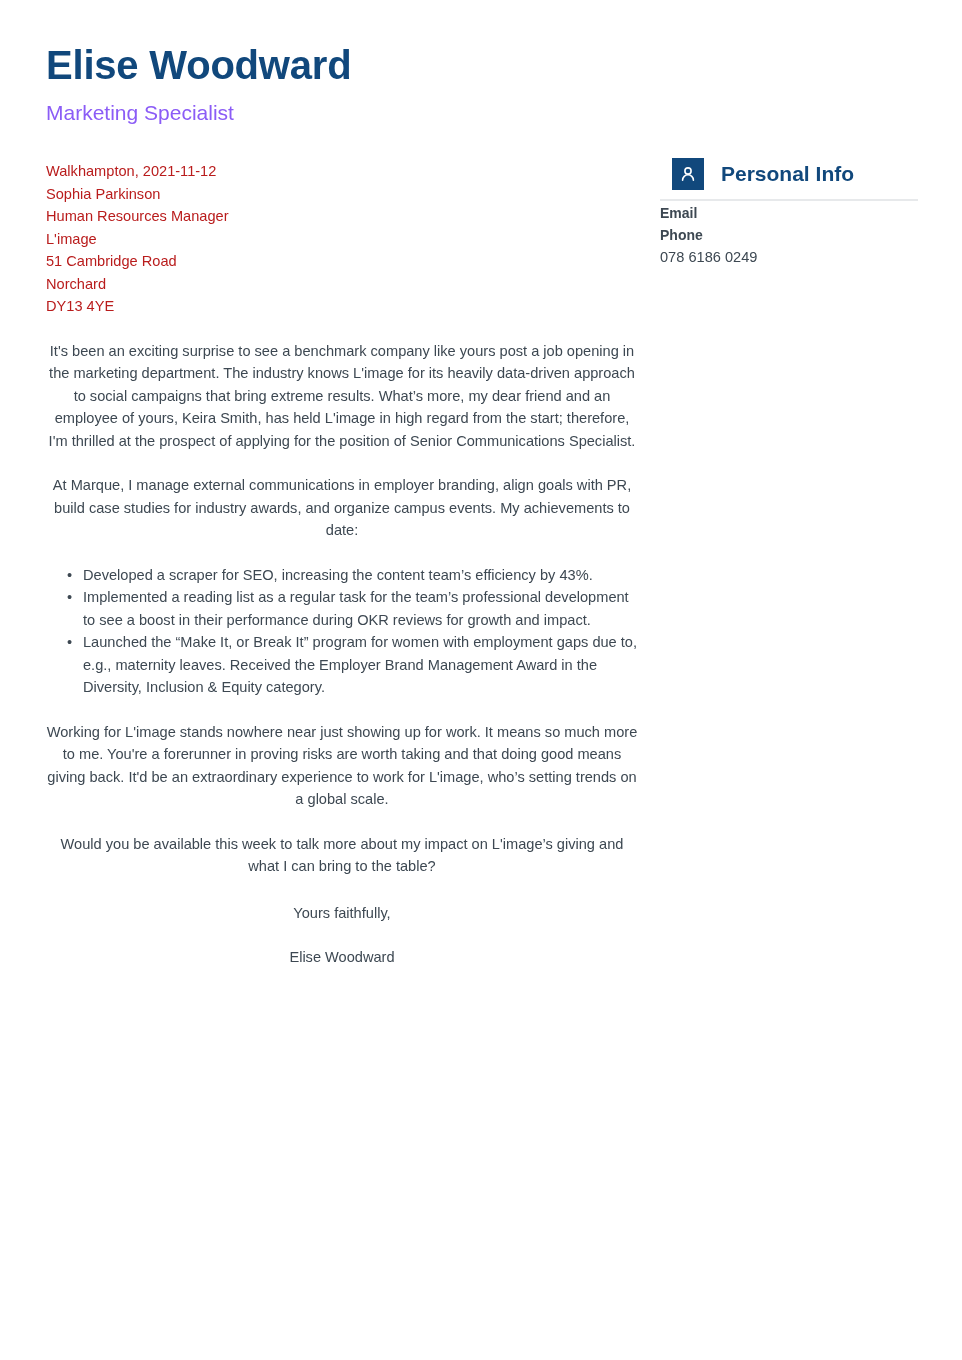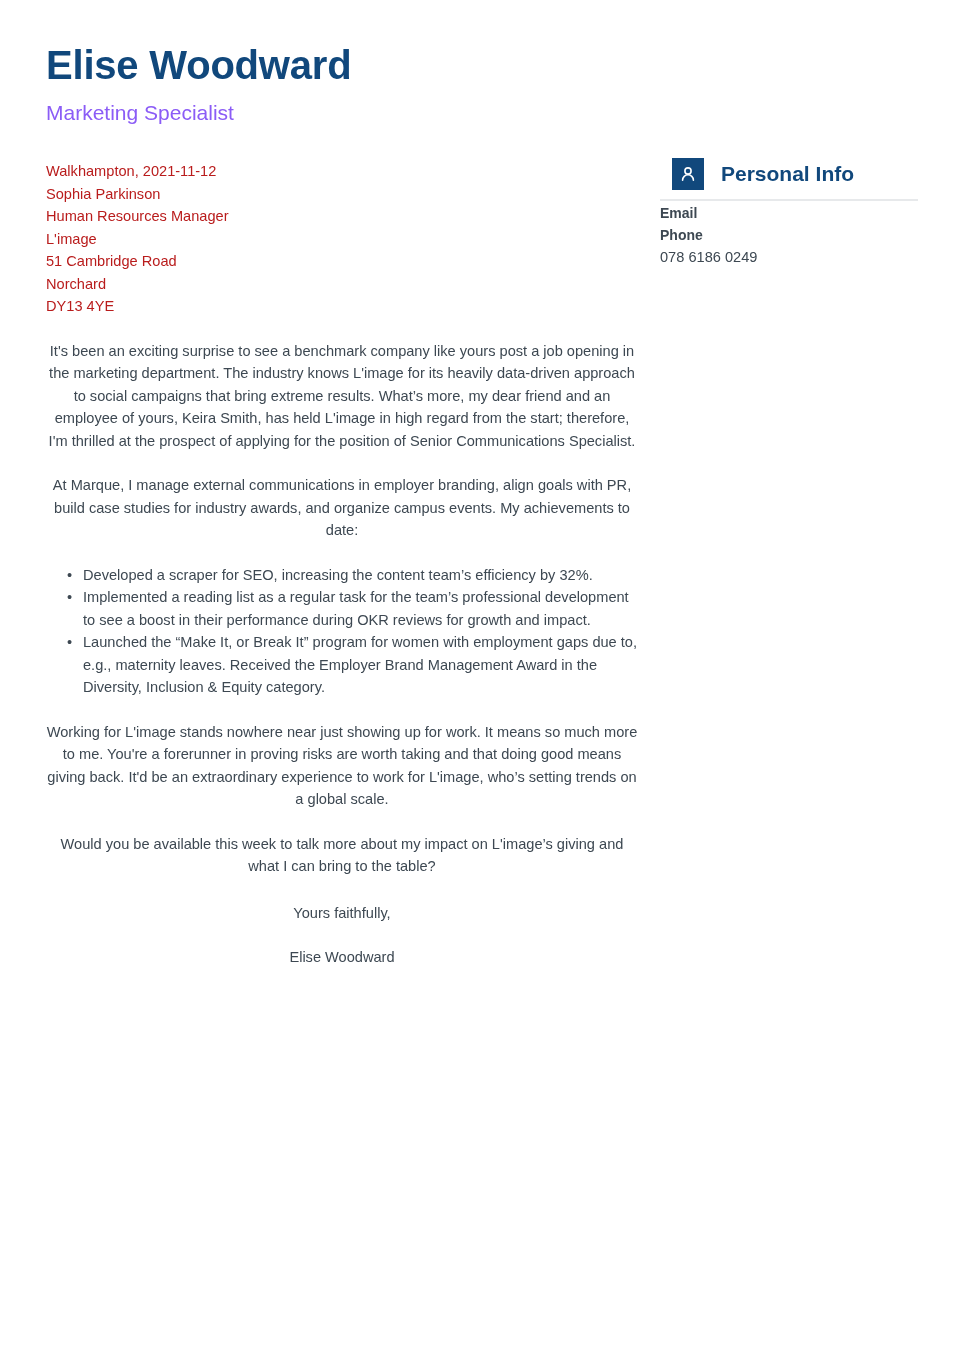--- a/index.html
+++ b/index.html
@@ -164,21 +164,21 @@
       <div class="addr-line">Norchard</div>
       <div class="addr-line">DY13 4YE</div>
     </div>
 
 
     <p class="para">It's been an exciting surprise to see a benchmark company like yours post a job opening in the marketing department. The industry knows L'image for its heavily data-driven approach to social campaigns that bring extreme results. What’s more, my dear friend and an employee of yours, Keira Smith, has held L'image in high regard from the start; therefore, I'm thrilled at the prospect of applying for the position of Senior Communications Specialist.</p>
 
     <p class="para">At Marque, I manage external communications in employer branding, align goals with PR, build case studies for industry awards, and organize campus events. My achievements to date:</p>
 
     <ul class="bullets">
-      <li>Developed a scraper for SEO, increasing the content team’s efficiency by 32%.</li>
+      <li>Developed a scraper for SEO, increasing the content team’s efficiency by 43%.</li>
       <li>Implemented a reading list as a regular task for the team’s professional development to see a boost in their performance during OKR reviews for growth and impact.</li>
       <li>Launched the “Make It, or Break It” program for women with employment gaps due to, e.g., maternity leaves. Received the Employer Brand Management Award in the Diversity, Inclusion &amp; Equity category.</li>
     </ul>
 
     <p class="para">Working for L'image stands nowhere near just showing up for work. It means so much more to me. You're a forerunner in proving risks are worth taking and that doing good means giving back. It'd be an extraordinary experience to work for L'image, who’s setting trends on a global scale.</p>
 
     <p class="para">Would you be available this week to talk more about my impact on L'image’s giving and what I can bring to the table?</p>
 
     <div class="para closing">Yours faithfully,</div>
 

